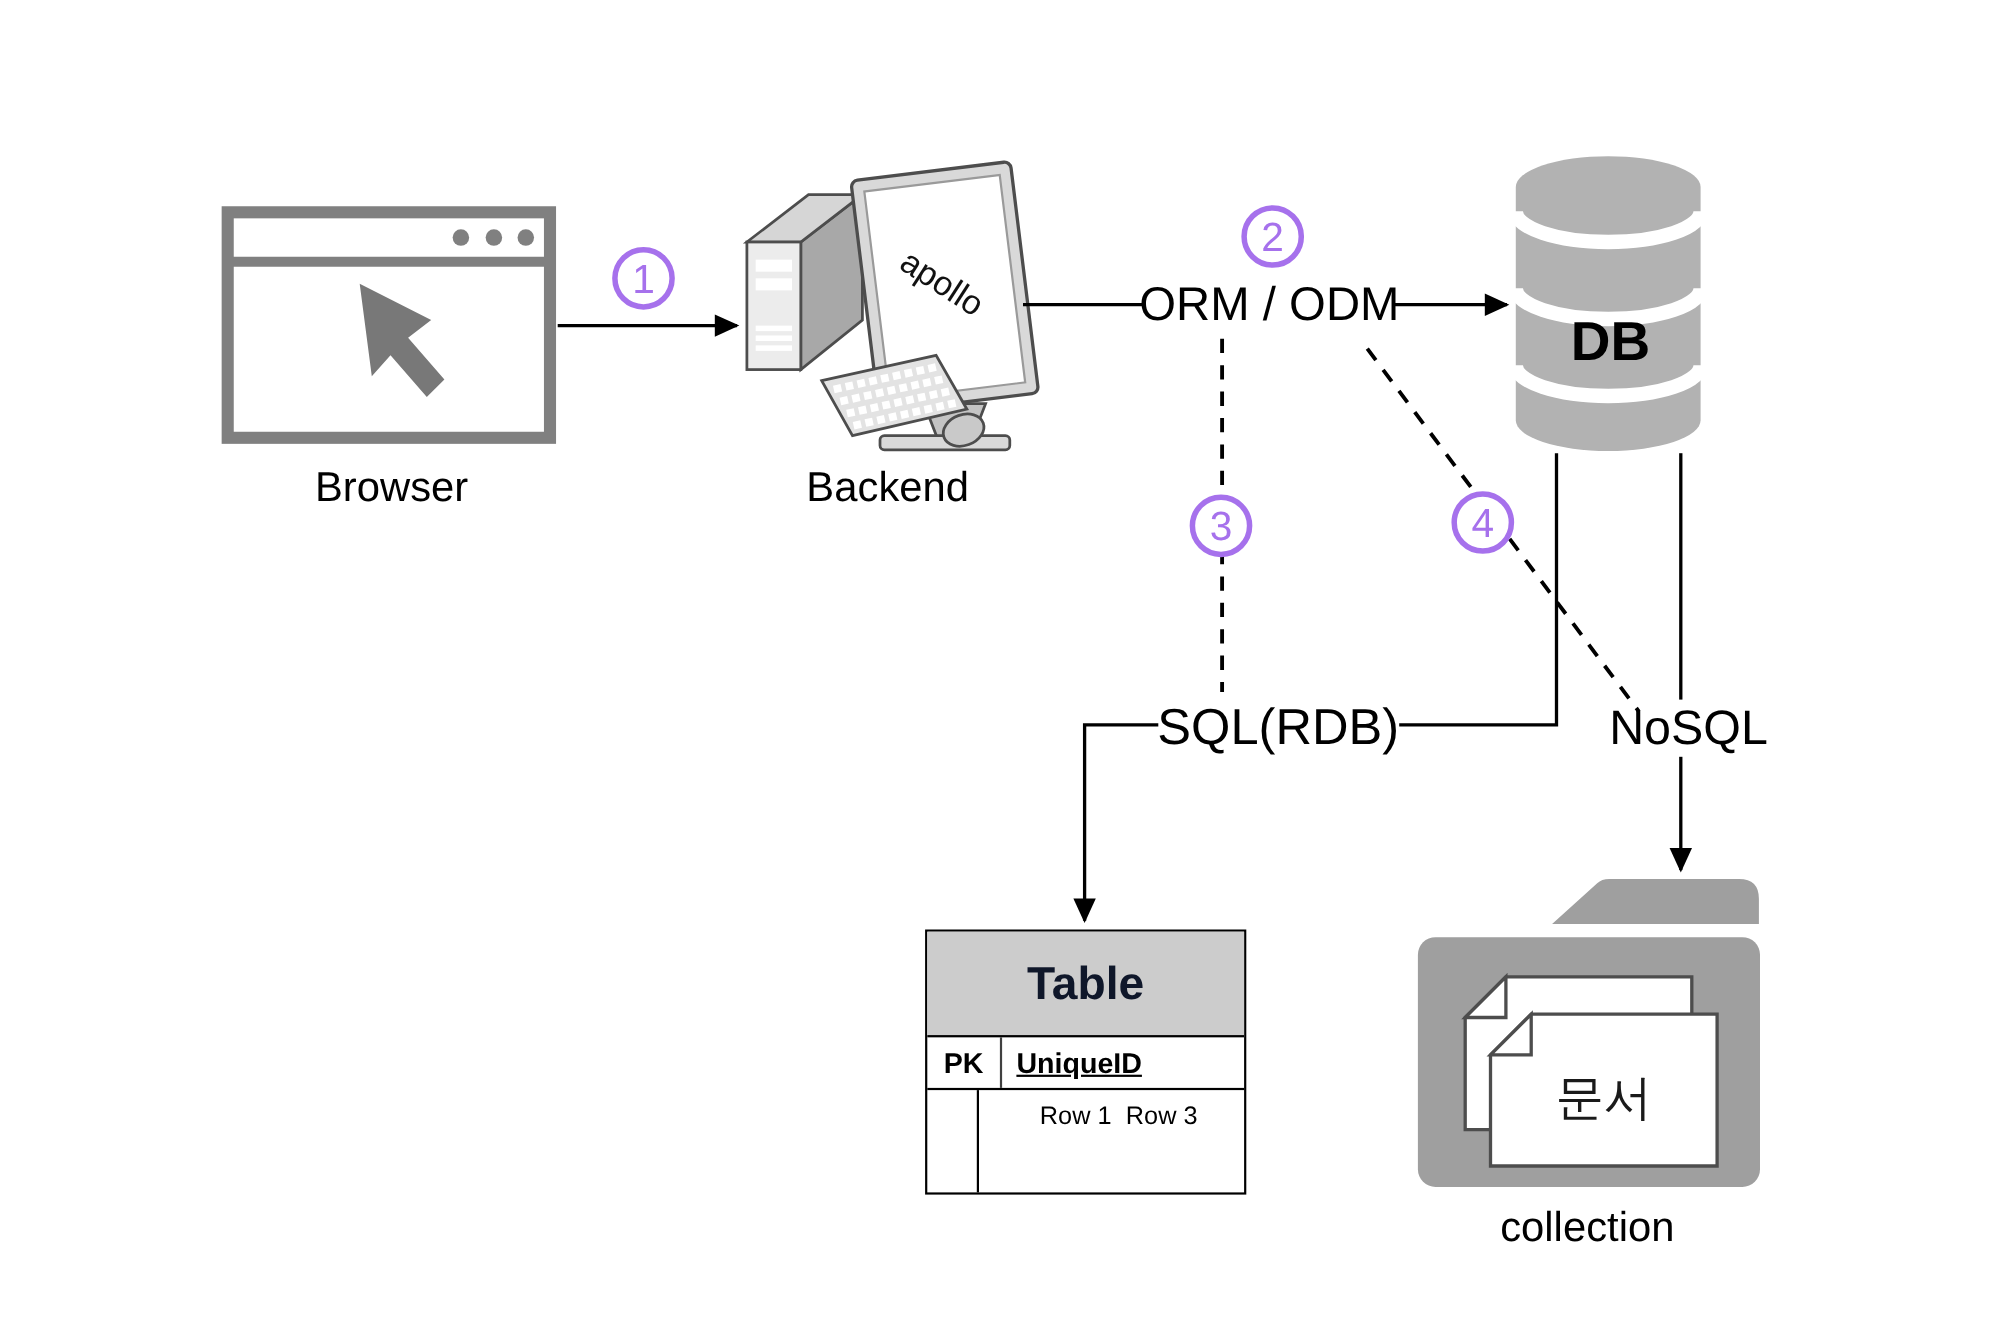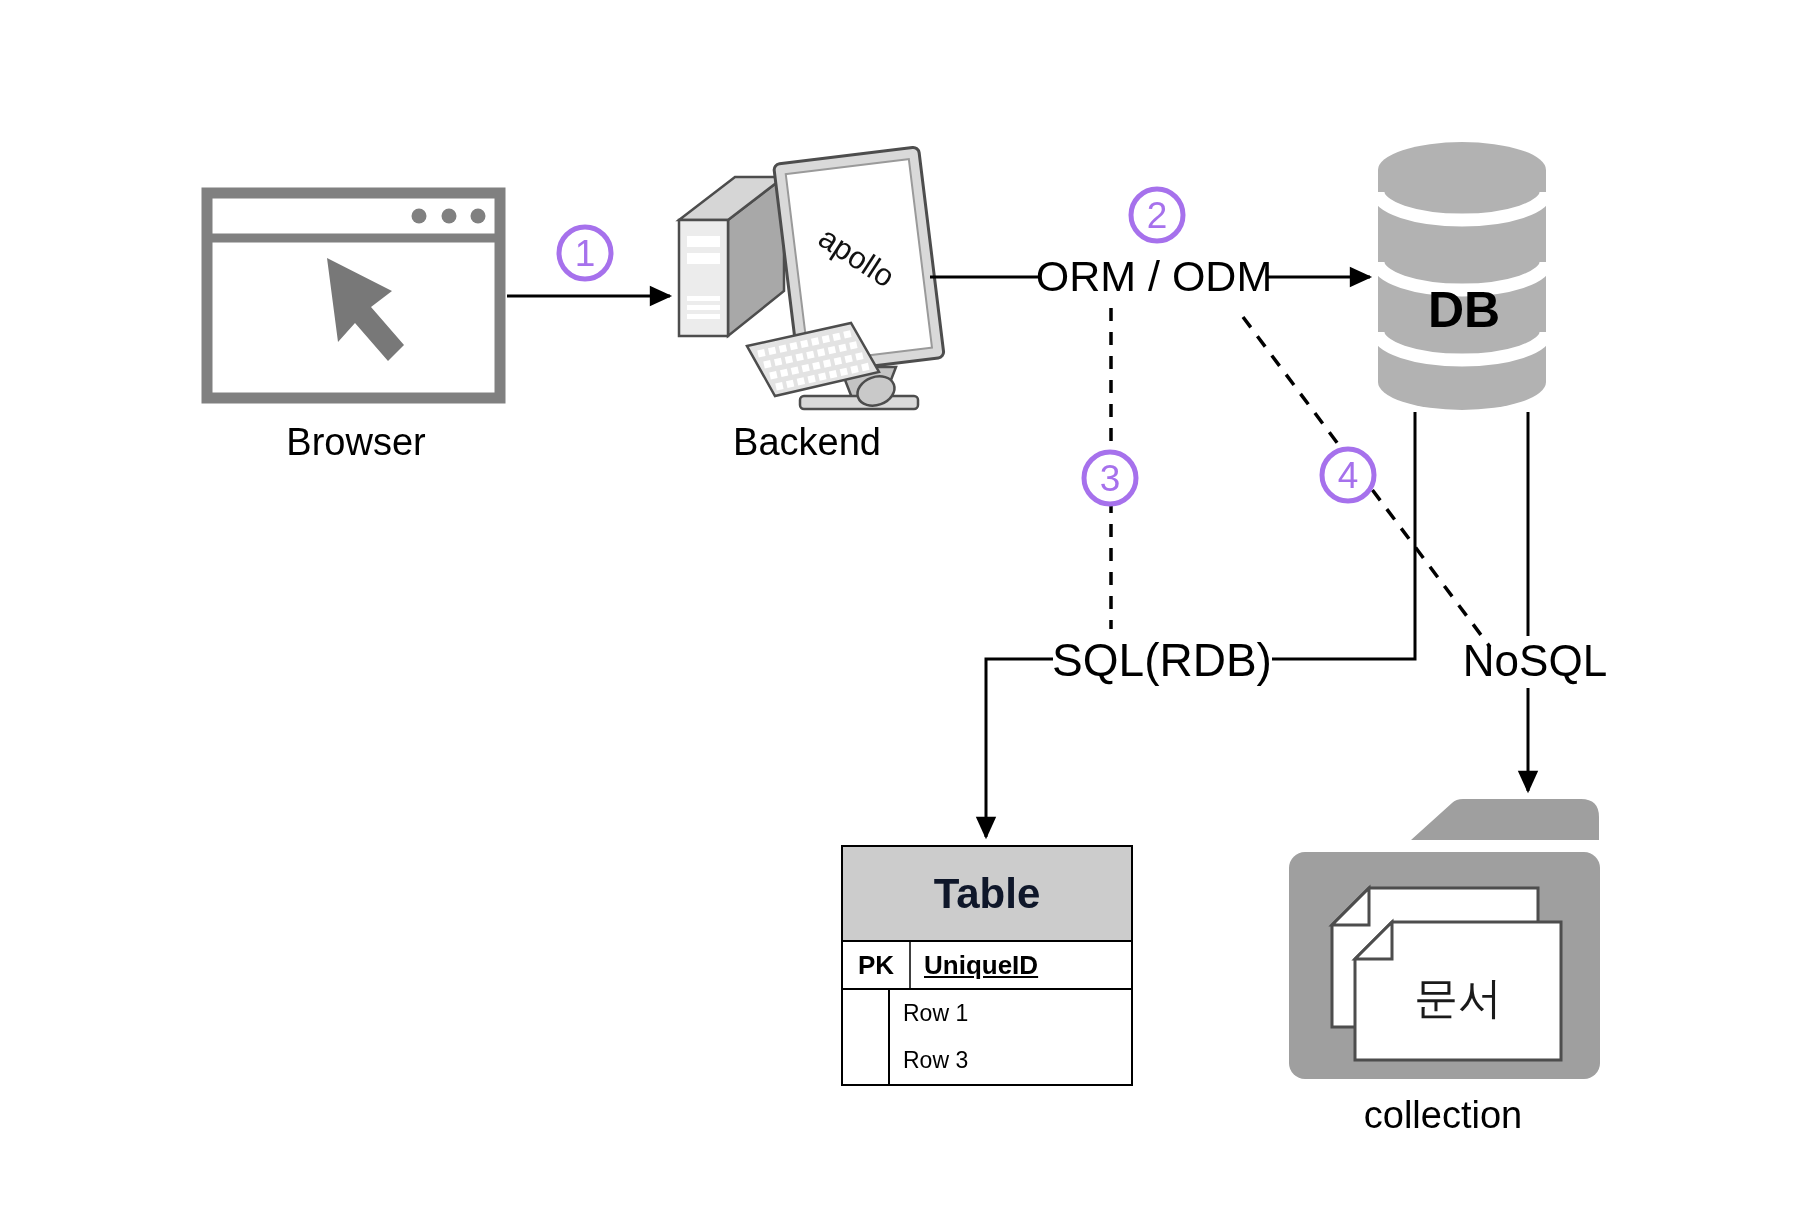--- a/index.html
+++ b/index.html
@@ -32,21 +32,21 @@
     box-sizing:border-box;width:68px;border-right:2px solid #404040;
     display:flex;align-items:center;justify-content:center;
     font-size:26px;font-weight:bold;
   }
   .tbl-idcell{
     flex:1;display:flex;align-items:center;padding-left:13px;
     font-size:26px;font-weight:bold;text-decoration:underline;
   }
   .tbl-body{flex:1;display:flex;}
   .tbl-pkcol{box-sizing:border-box;width:47px;border-right:2px solid #000;}
-  .tbl-rows{flex:1;display:flex;flex-direction:column;justify-content:center;}
+  .tbl-rows{flex:1;display:flex;justify-content:center;}
   .tbl-rows .rowlabel{
     height:47px;line-height:47px;padding-left:13px;font-size:23px;color:#000;
   }
 </style>
 </head>
 <body>
 
 <div class="canvas">
 
   <svg width="1810" height="1212" viewBox="0 0 1810 1212">

